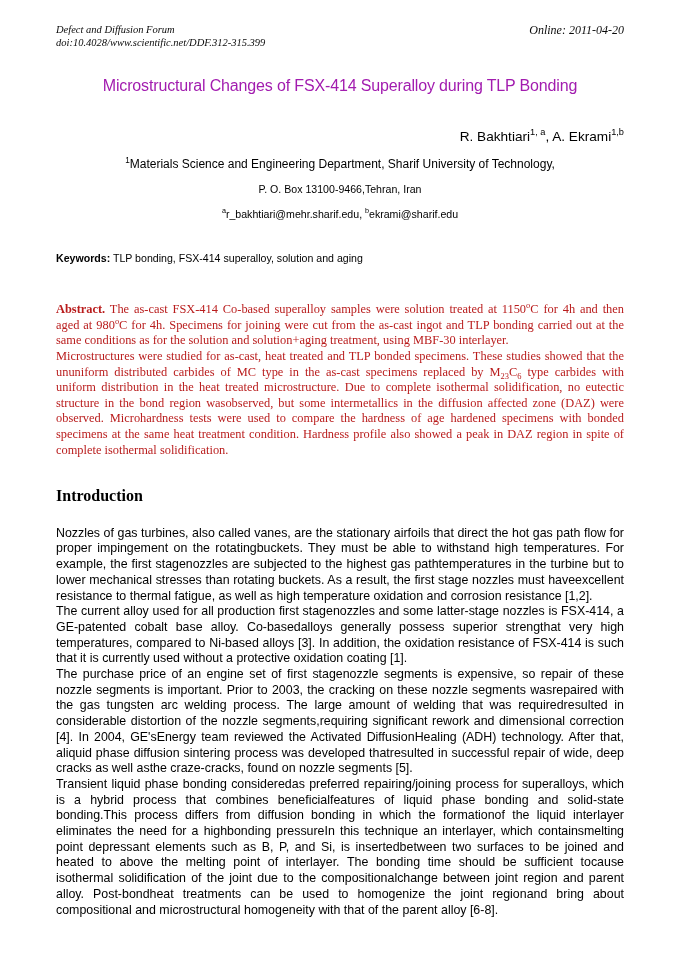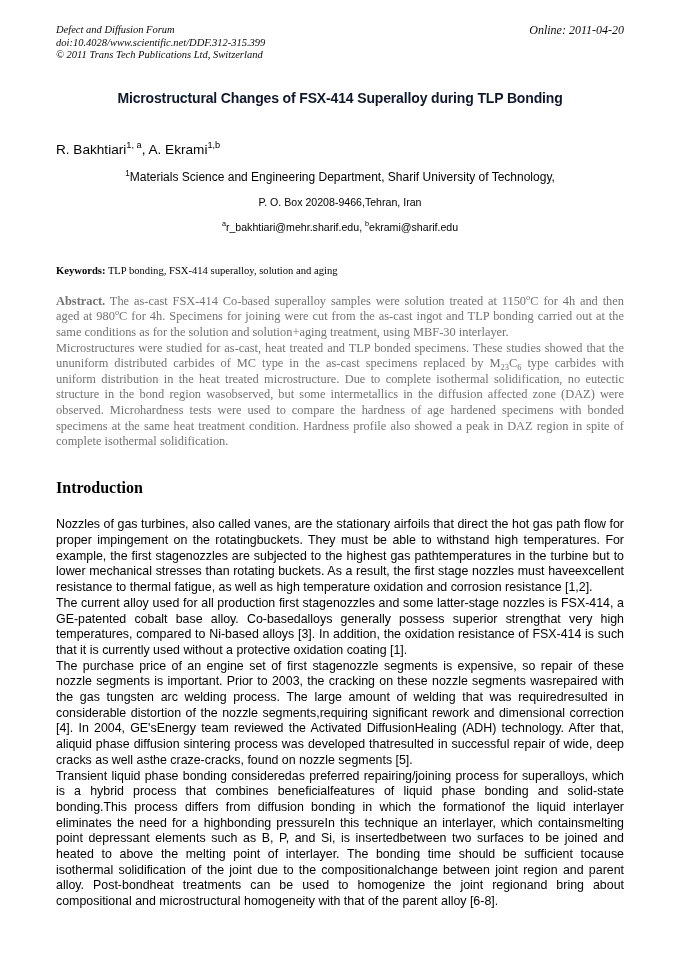--- a/index.html
+++ b/index.html
@@ -45,31 +45,31 @@
     font-size: 12px;
     line-height: 12.6px;
     white-space: nowrap;
   }
 
   
   .doc-title {
     margin-top: 27px;
     text-align: center;
     font-family: "Liberation Sans", "DejaVu Sans", sans-serif;
-    font-weight: bold;
-    font-size: 14px;
+    font-weight: normal;
+    font-size: 16px;
     line-height: 19px;
     letter-spacing: -0.15px;
-    color: #0f172a;
+    color: #a21caf;
   }
 
   
   .authors {
     margin-top: 33px;
-    text-align: left;
+    text-align: right;
     font-family: "Liberation Sans", "DejaVu Sans", sans-serif;
     font-size: 13.6px;
     line-height: 17px;
     color: #000;
   }
   .affiliation {
     margin-top: 12px;
     text-align: center;
     font-family: "Liberation Sans", "DejaVu Sans", sans-serif;
     font-size: 12px;
@@ -99,35 +99,35 @@
   }
   sub {
     font-size: 0.68em;
     vertical-align: sub;
     line-height: 0;
   }
 
   
   .keywords {
     margin-top: 30px;
-    font-family: Liberation Serif, serif;
+    font-family: Liberation Sans, sans-serif;
     font-size: 10.6px;
     line-height: 14px;
     color: #000;
   }
   .keywords .lbl { font-weight: bold; }
 
   
   .abstract {
-    margin-top: 16px;
+    margin-top: 37px;
     font-family: "Liberation Serif", "DejaVu Serif", serif;
     font-size: 12.4px;
     line-height: 15.6px;
     text-align: justify;
-    color: #737373;
+    color: #b91c1c;
   }
   .abstract .lbl { font-weight: bold; }
   .abstract p { margin: 0; }
 
   .section-head {
     margin-top: 30px;
     font-family: "Liberation Serif", "DejaVu Serif", serif;
     font-weight: bold;
     font-size: 16px;
     line-height: 15.6px;
@@ -147,36 +147,35 @@
 </head>
 <body>
 
 <div class="page">
   <div class="content">
 
     <div class="masthead">
       <div class="masthead-left">
         <div>Defect and Diffusion Forum</div>
         <div>doi:10.4028/www.scientific.net/DDF.312-315.399</div>
-        <div>© 2011 Trans Tech Publications Ltd, Switzerland</div>
       </div>
       <div class="masthead-right">Online: 2011-04-20</div>
     </div>
 
     <h1 class="doc-title">Microstructural Changes of FSX-414 Superalloy during TLP Bonding</h1>
 
     <div class="authors">
       <span>R. Bakhtiari</span><sup>1, a</sup><span>, </span><span>A. Ekrami</span><sup>1,b</sup>
     </div>
 
     <div class="affiliation">
       <sup>1</sup><span>Materials Science and Engineering Department, Sharif University of Technology,</span>
     </div>
 
-    <div class="address">P. O. Box 20208-9466,Tehran, Iran</div>
+    <div class="address">P. O. Box 13100-9466,Tehran, Iran</div>
 
     <div class="emails">
       <sup>a</sup><span>r_bakhtiari@mehr.sharif.edu</span><span>, </span><sup>b</sup><span>ekrami@sharif.edu</span>
     </div>
 
     <div class="keywords">
       <span class="lbl">Keywords:</span><span> TLP bonding, FSX-414 superalloy, solution and aging</span>
     </div>
 
     <div class="abstract">

